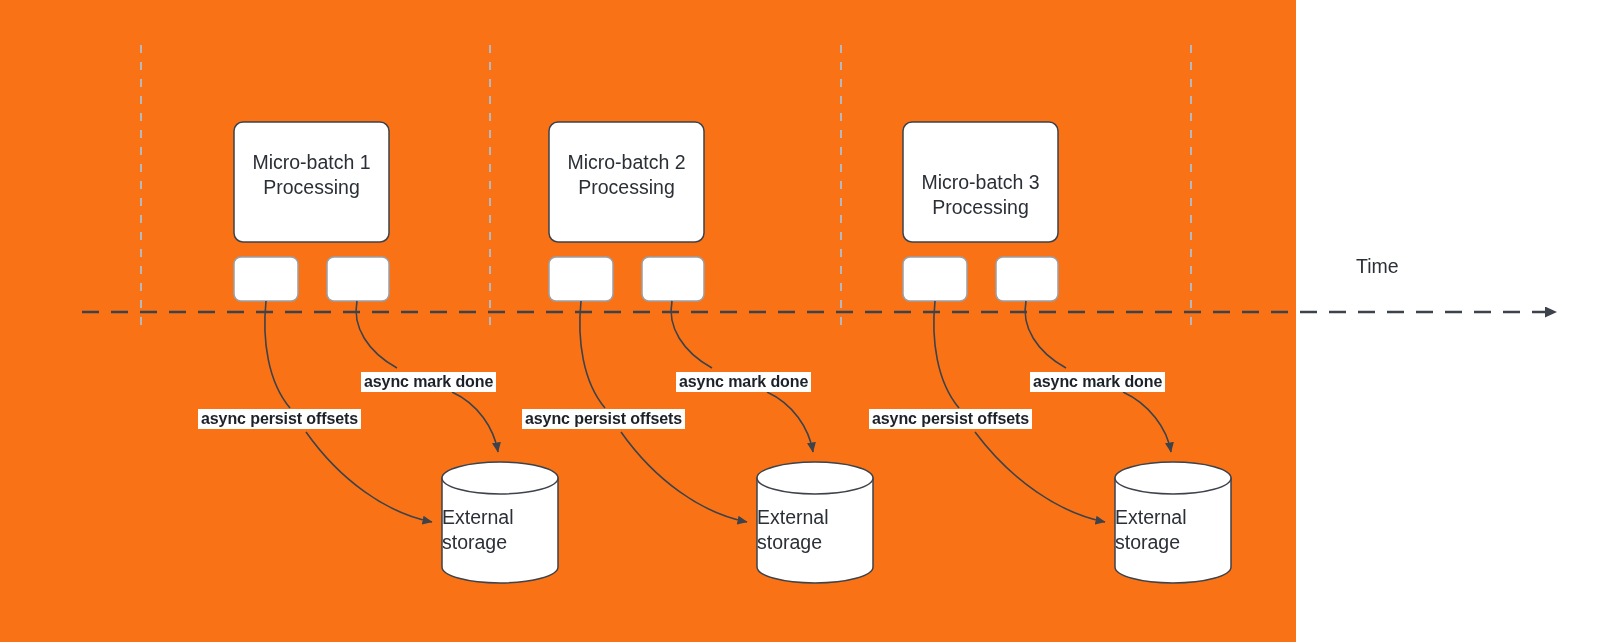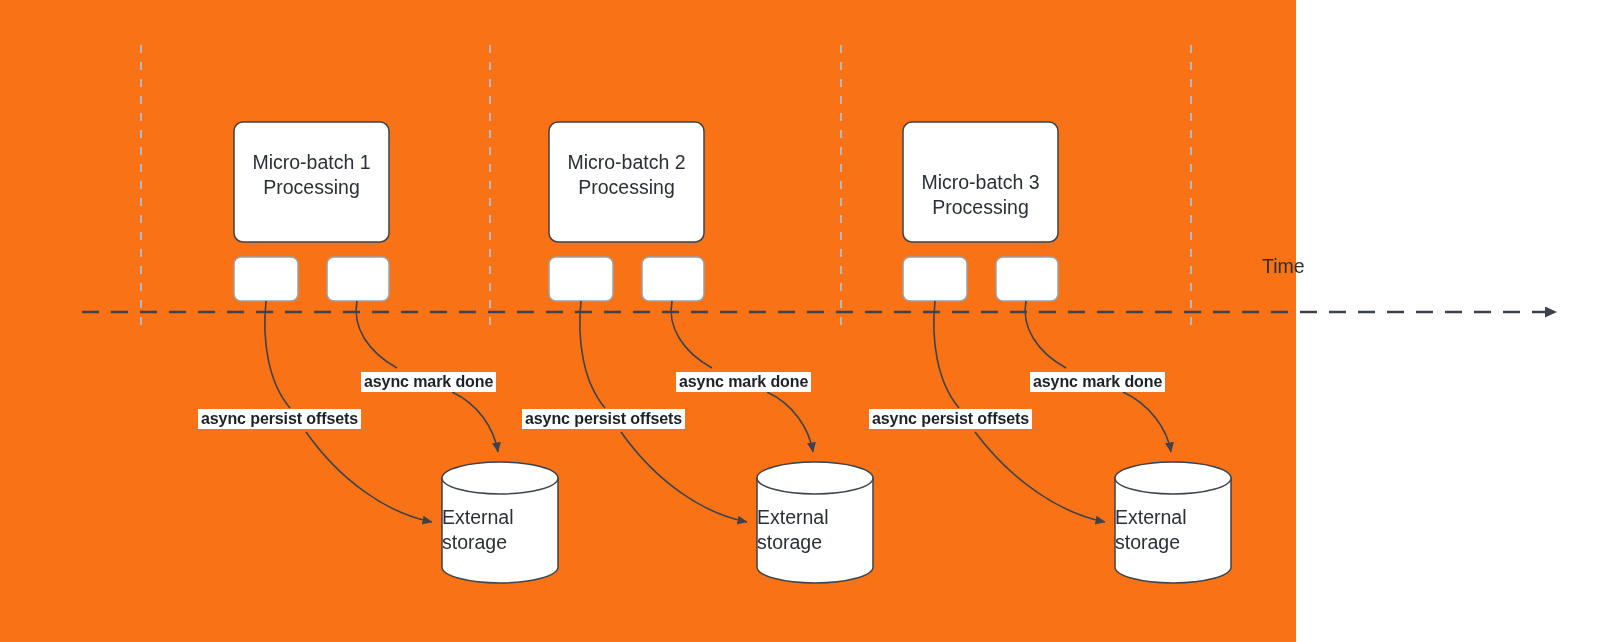--- a/index.html
+++ b/index.html
@@ -160,15 +160,15 @@
     <div>Micro-batch 3</div>
     <div>Processing</div>
   </div>
   <div class="store-label" style="left:1115px; top:505px; width:116px;">
     <div>External</div>
     <div>storage</div>
   </div>
   <div class="flow-label" style="left:869px; top:409px;">async persist offsets</div>
   <div class="flow-label" style="left:1030px; top:372px;">async mark done</div>
 
-  <div class="time-label" style="left:1262px; top:255px;">Time</div>
+  <div class="time-label" style="left:1356px; top:255px;">Time</div>
 
 </div>
 
 </body></html>

